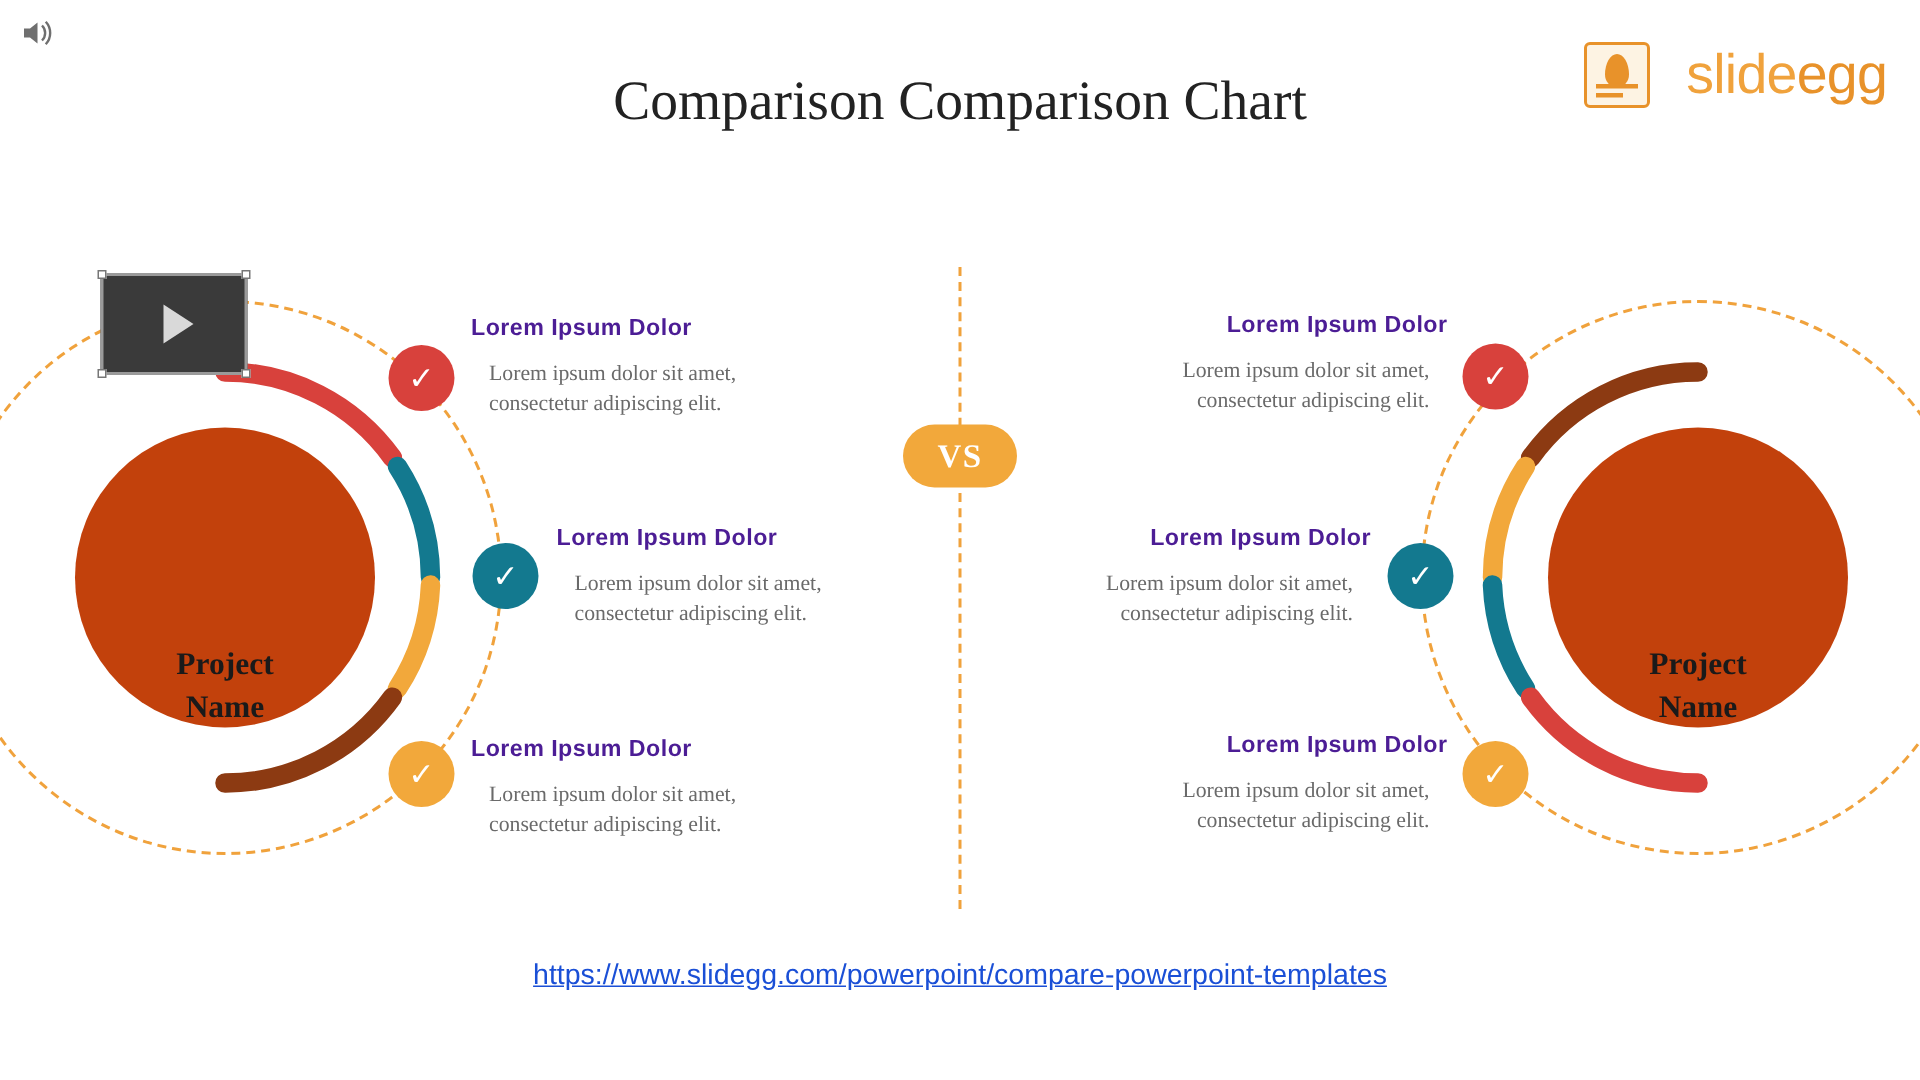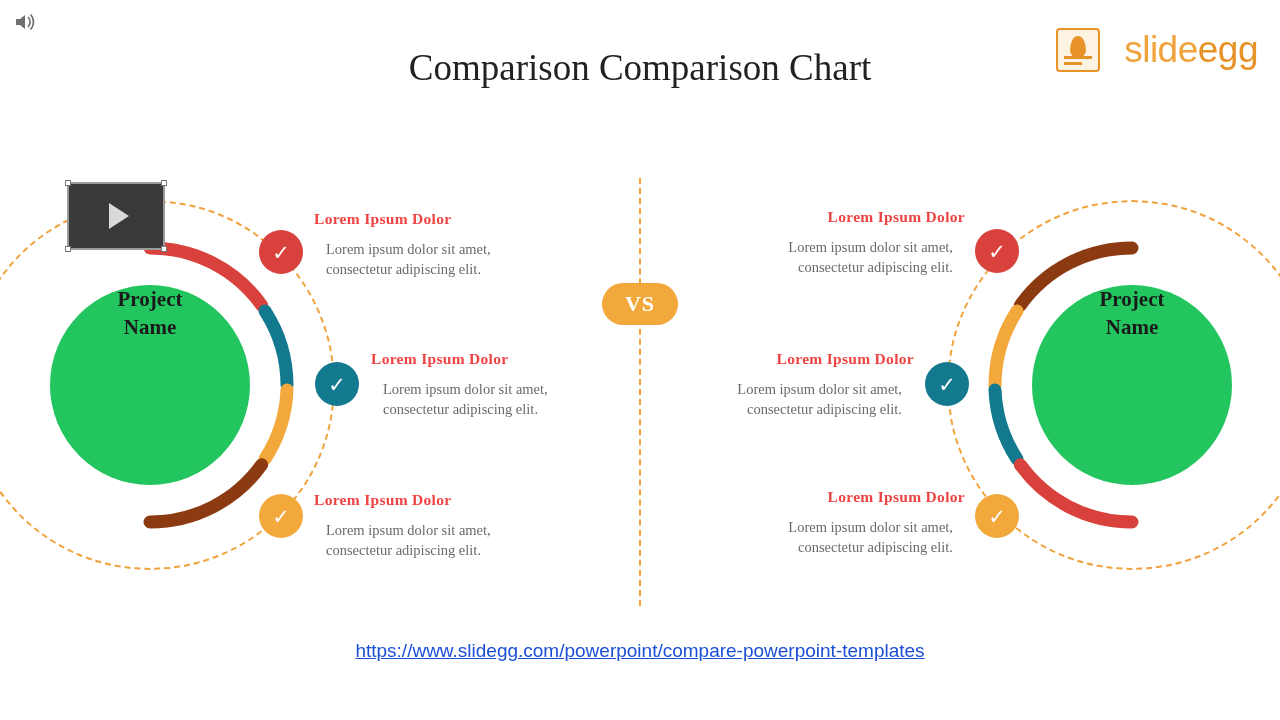--- a/index.html
+++ b/index.html
@@ -98,22 +98,22 @@
     position: absolute; left: 0; top: 0;
     width: 370px; height: 370px;
     border: 2px dashed #f0a23c;
     border-radius: 50%;
   }
   .inner-disc {
     position: absolute;
     left: 85px; top: 85px;
     width: 200px; height: 200px;
     border-radius: 50%;
-    background: #22c55e;
-    display: flex; align-items: flex-start; justify-content: center;
+    background: #c2410c;
+    display: flex; align-items: flex-end; justify-content: center;
     text-align: center;
   }
   .inner-disc span {
     font-family: "Liberation Serif", serif;
     font-weight: bold;
     font-size: 21px;
     color: #1a1a1a;
     line-height: 1.35;
   }
   .arcs { position: absolute; left: 0; top: 0; }
@@ -125,24 +125,24 @@
     width: 44px; height: 44px;
     border-radius: 50%;
     display: flex; align-items: center; justify-content: center;
     color: #ffffff;
     font-size: 21px;
     line-height: 1;
   }
   .txt { position: absolute; width: 250px; }
   .txt h4 {
     margin: 0 0 6px 0;
-    font-family: Liberation Serif, serif;
+    font-family: Liberation Sans, sans-serif;
     font-size: 15.5px;
     font-weight: bold;
-    color: #ef4444;
+    color: #4c1d95;
     letter-spacing: 0.3px;
   }
   .txt p {
     margin: 12px;
     font-family: "Liberation Serif", serif;
     font-size: 14.5px;
     color: #6a6a6a;
     line-height: 1.35;
   }
   .txt.right-align { text-align: right; }

